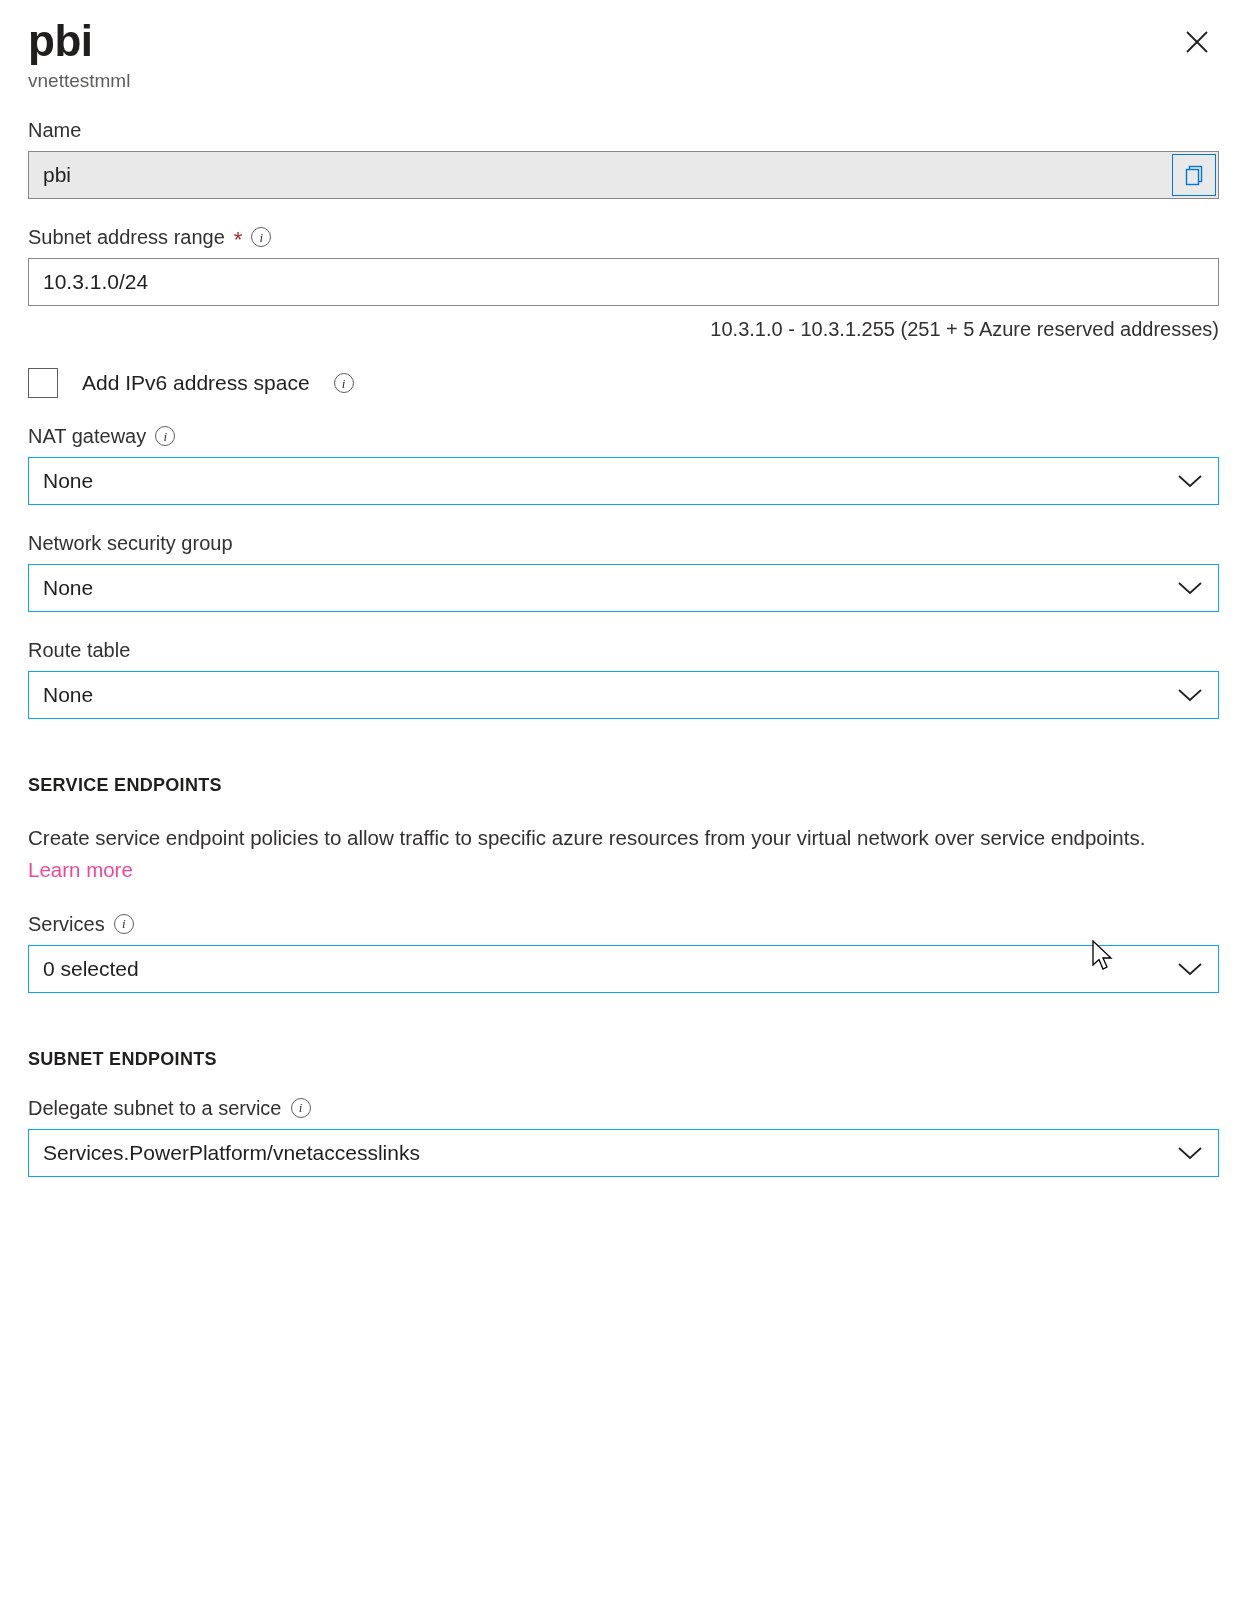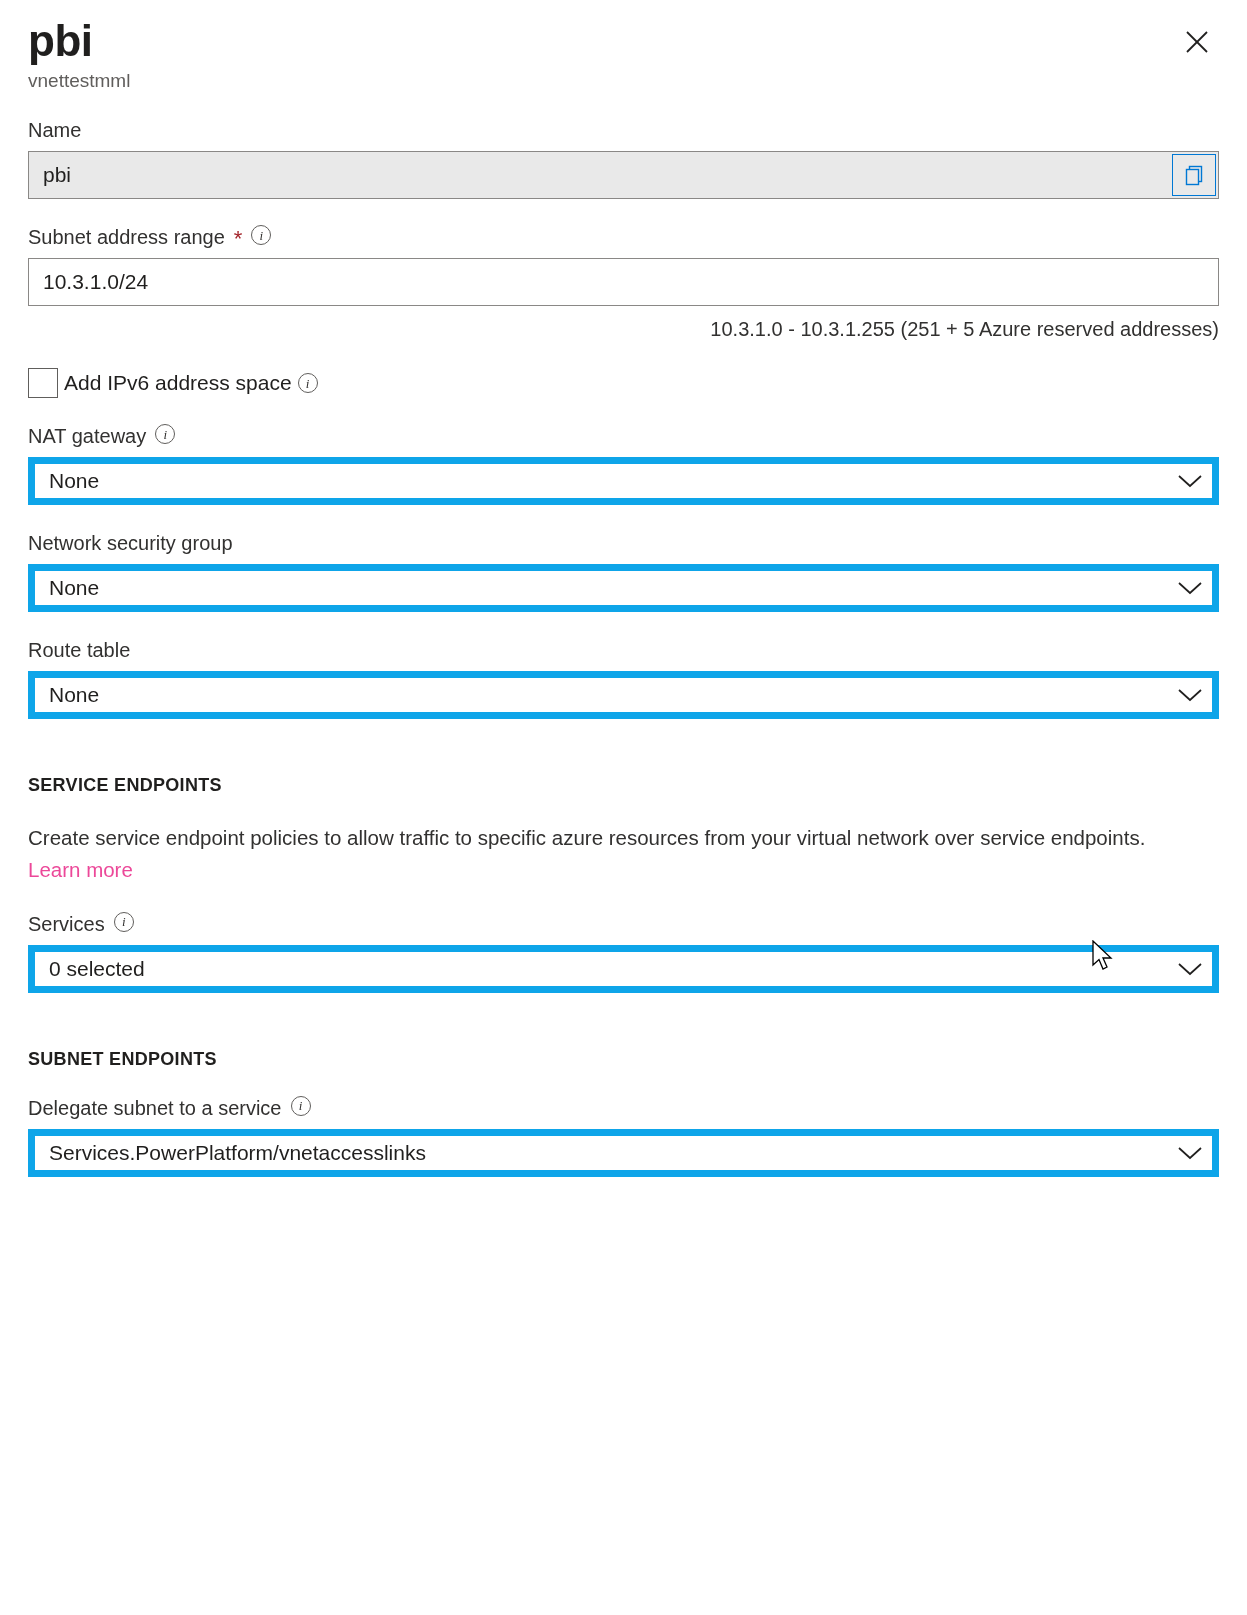--- a/index.html
+++ b/index.html
@@ -53,20 +53,21 @@
 
   
   .form {
     padding: 0 28px 40px 28px;
   }
   .field { margin-top: 26px; }
   .field-label {
     font-size: 20px;
     color: #323130;
     display: flex;
+    align-items: center;
     gap: 9px;
     margin-bottom: 9px;
     line-height: 1.2;
   }
   .req-star {
     color: #a4262c;
     font-size: 22px;
     line-height: 1;
     position: relative;
     top: 3px;
@@ -129,21 +130,21 @@
     font-size: 20px;
     color: #323130;
     margin-top: 10px;
     line-height: 1.3;
   }
 
   
   .checkbox-row {
     display: flex;
     align-items: center;
-    gap: 6px;
+    gap: 24px;
     margin-top: 26px;
   }
   .checkbox-box {
     width: 30px;
     height: 30px;
     border: 1.6px solid #605e5c;
     background: #ffffff;
     cursor: pointer;
     flex: 0 0 auto;
   }
@@ -153,21 +154,21 @@
   }
 
   
   .select-wrap {
     position: relative;
     width: 100%;
   }
   .select-box {
     width: 100%;
     height: 48px;
-    border: 7px solid #0ea5e9;
+    border: 1px solid #0ea5e9;
     background: #ffffff;
     display: flex;
     align-items: center;
     padding: 0 46px 0 14px;
     font-size: 21px;
     color: #201f1e;
     cursor: pointer;
   }
   .chevron {
     position: absolute;

